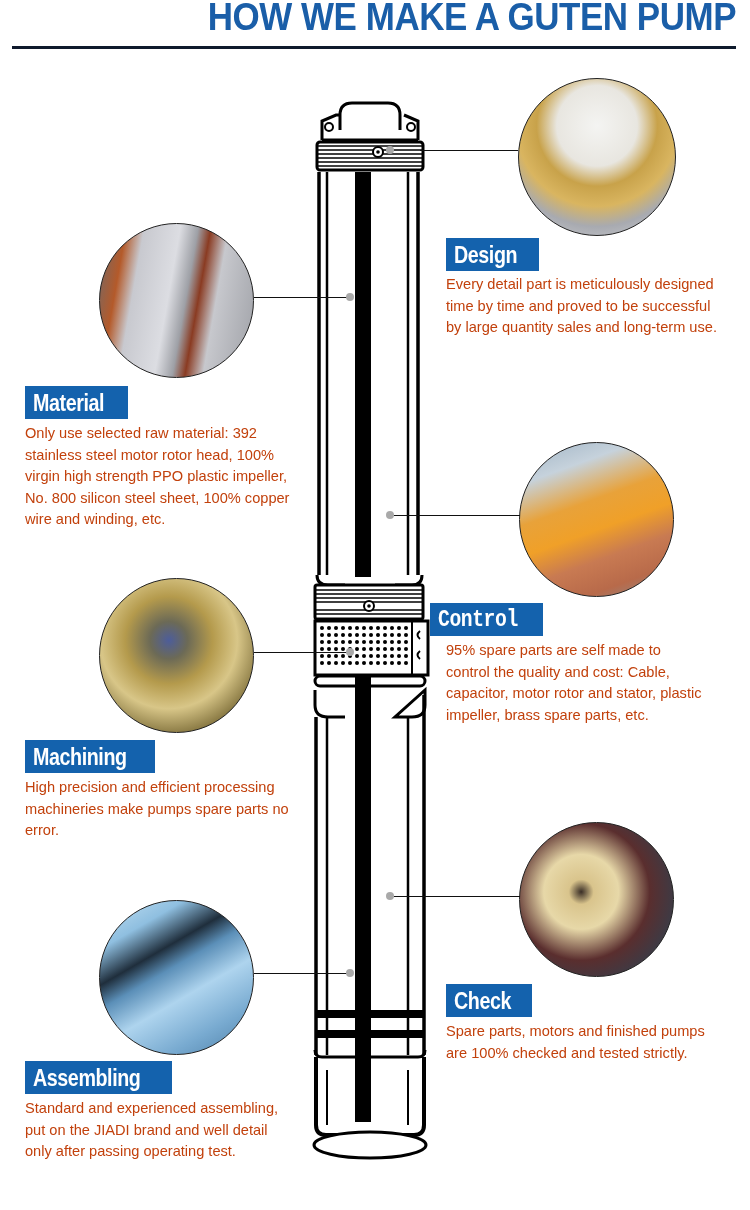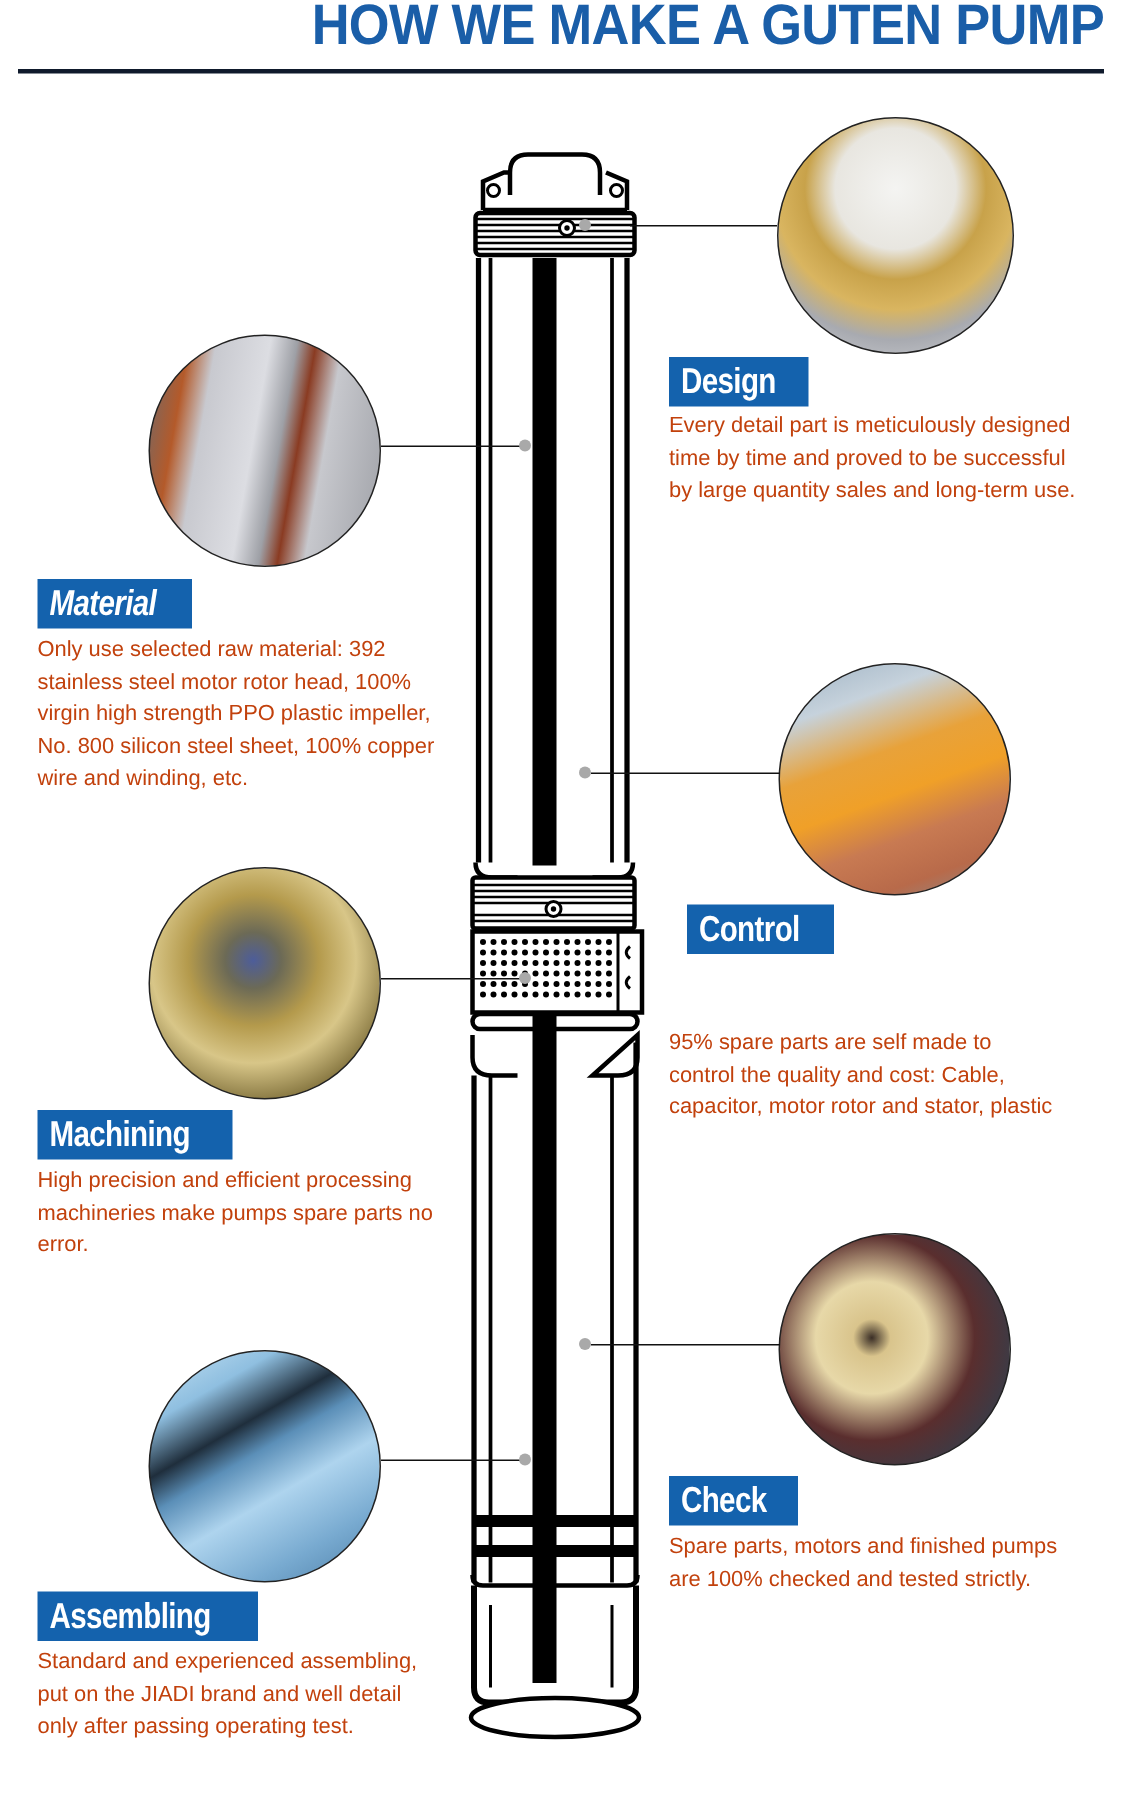--- a/index.html
+++ b/index.html
@@ -188,34 +188,35 @@
 <div class="leader" style="left:254px;top:973px;width:94px;"></div>
 <div class="dot" style="left:346px;top:969px;"></div>
 
 <div class="badge" style="left:446px;top:238px;"><span>Design</span></div>
 <div class="desc" style="left:446px;top:274px;">
   <div>Every detail part is meticulously designed</div>
   <div>time by time and proved to be successful</div>
   <div>by large quantity sales and long-term use.</div>
 </div>
 
-<div class="badge" style="left:25px;top:386px;font-style:italic;"><span>Material</span></div>
+<div class="badge" style="left:25px;top:386px;"><span>Material</span></div>
 <div class="desc" style="left:25px;top:423px;">
   <div>Only use selected raw material: 392</div>
   <div>stainless steel motor rotor head, 100%</div>
   <div>virgin high strength PPO plastic impeller,</div>
   <div>No. 800 silicon steel sheet, 100% copper</div>
   <div>wire and winding, etc.</div>
 </div>
 
-<div class="badge" style="left:458px;top:603px;"><span>Control</span></div>
-<div class="desc" style="left:446px;top:640px;margin-top:45px;">
+<div class="badge" style="left:430px;top:603px;font-family:Liberation Mono, monospace;"><span>Control</span></div>
+<div class="desc" style="left:446px;top:640px;">
   <div>95% spare parts are self made to</div>
   <div>control the quality and cost: Cable,</div>
   <div>capacitor, motor rotor and stator, plastic</div>
+  <div>impeller, brass spare parts, etc.</div>
 </div>
 
 <div class="badge" style="left:25px;top:740px;text-decoration:underline;"><span>Machining</span></div>
 <div class="desc" style="left:25px;top:777px;">
   <div>High precision and efficient processing</div>
   <div>machineries make pumps spare parts no</div>
   <div>error.</div>
 </div>
 
 <div class="badge" style="left:446px;top:984px;"><span>Check</span></div>

